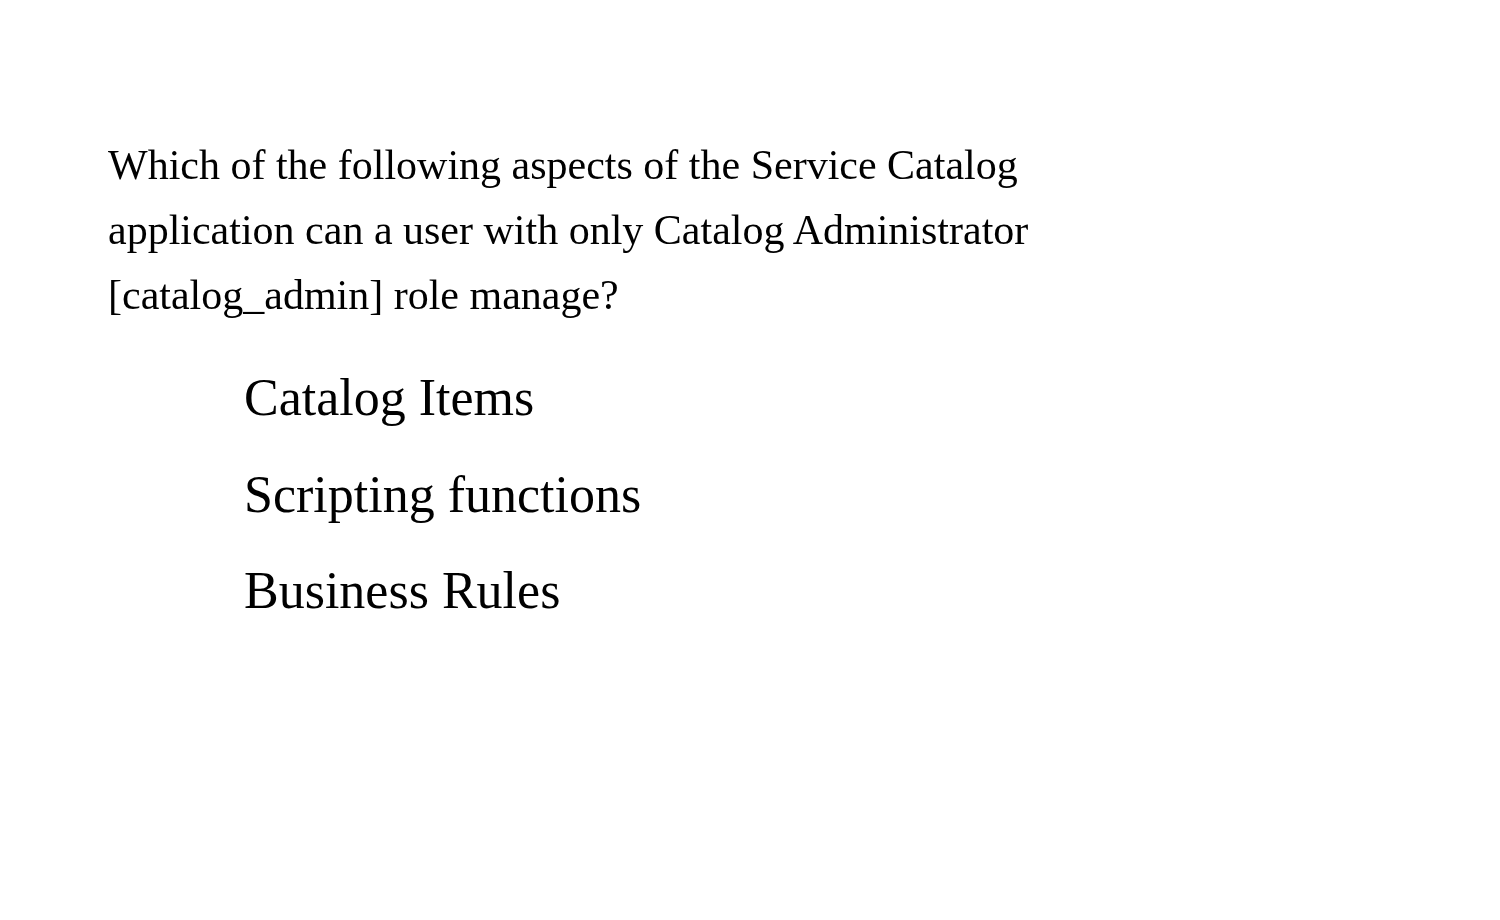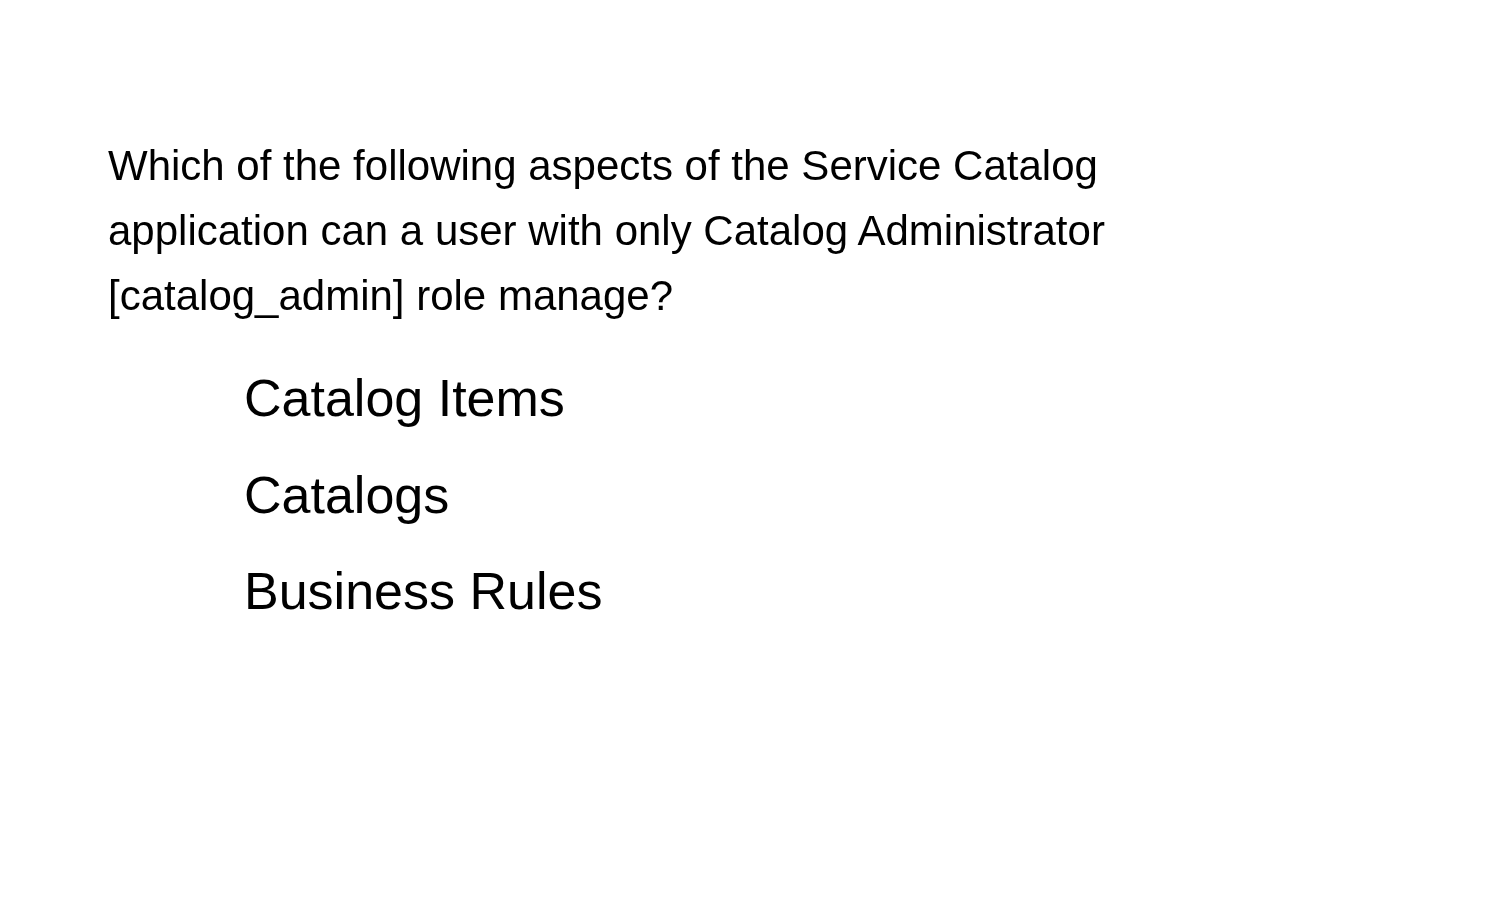--- a/index.html
+++ b/index.html
@@ -1,18 +1,19 @@
 <!DOCTYPE html>
 <html><head>
   <meta charset="utf-8">
   <style>
     * {
       margin: 16px;
       padding: 0;
       box-sizing: border-box;
+      font-family: Liberation Serif, serif;
     }
     body {
       width: 1500px;
       height: 920px;
       background: #ffffff;
       font-family: -apple-system, BlinkMacSystemFont, "Segoe UI", Helvetica, Arial, sans-serif;
       color: #000000;
       padding: 85px 60px;
     }
     .question {
@@ -32,15 +33,15 @@
       margin-bottom: 2px;
     }
   </style>
 </head>
 <body>
 
 <div class="question">Which of the following aspects of the Service Catalog application can a user with only Catalog Administrator [catalog_admin] role manage?</div>
 
 <div class="options">
   <div class="option">Catalog Items</div>
-  <div class="option">Catalogs</div>
+  <div class="option">Scripting functions</div>
   <div class="option">Business Rules</div>
 </div>
 
 </body></html>

